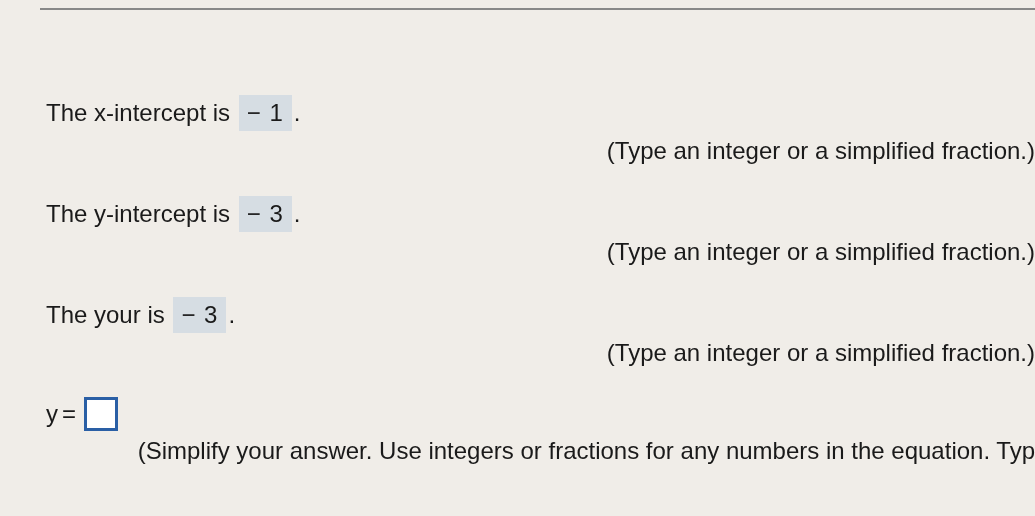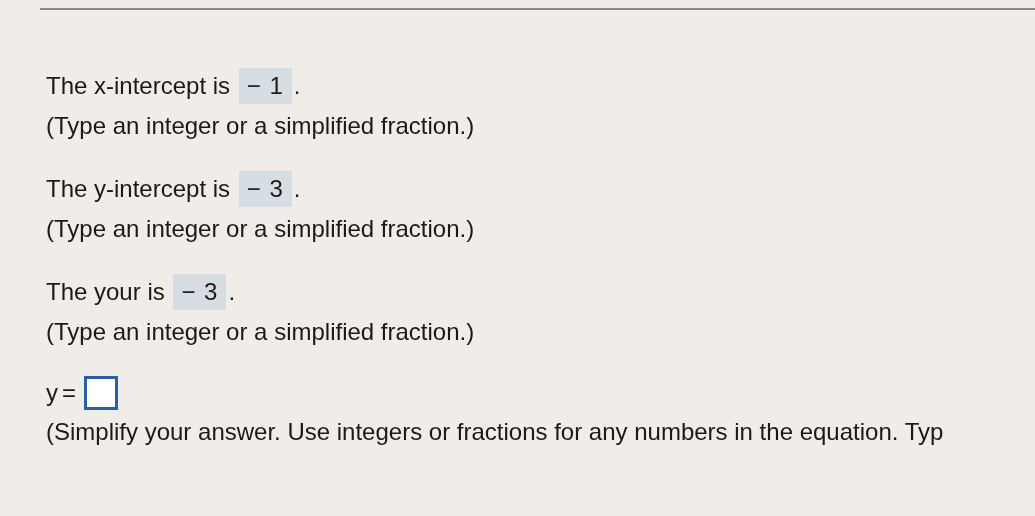--- a/index.html
+++ b/index.html
@@ -14,33 +14,34 @@
     }
     .top-bar {
       position: absolute;
       top: 0;
       left: 40px;
       right: 0;
       height: 8px;
       border-bottom: 2px solid #888;
     }
     .content {
-      padding: 68px 0 0 46px;
+      padding: 95px 0 0 46px;
       color: #1a1a1a;
       font-size: 24px;
       line-height: 1.35;
     }
     .group {
       margin-bottom: 28px;
     }
     .prompt-line {
       margin-bottom: 4px;
     }
     .hint-line {
-      margin-top: 6px;
+      margin-top: 0;
+      text-align: right;
     }
     .answer-box {
       display: inline-block;
       background: #d6dde3;
       padding: 2px 8px;
       margin: 0 2px;
       vertical-align: baseline;
     }
     .neg {
       letter-spacing: 1px;

